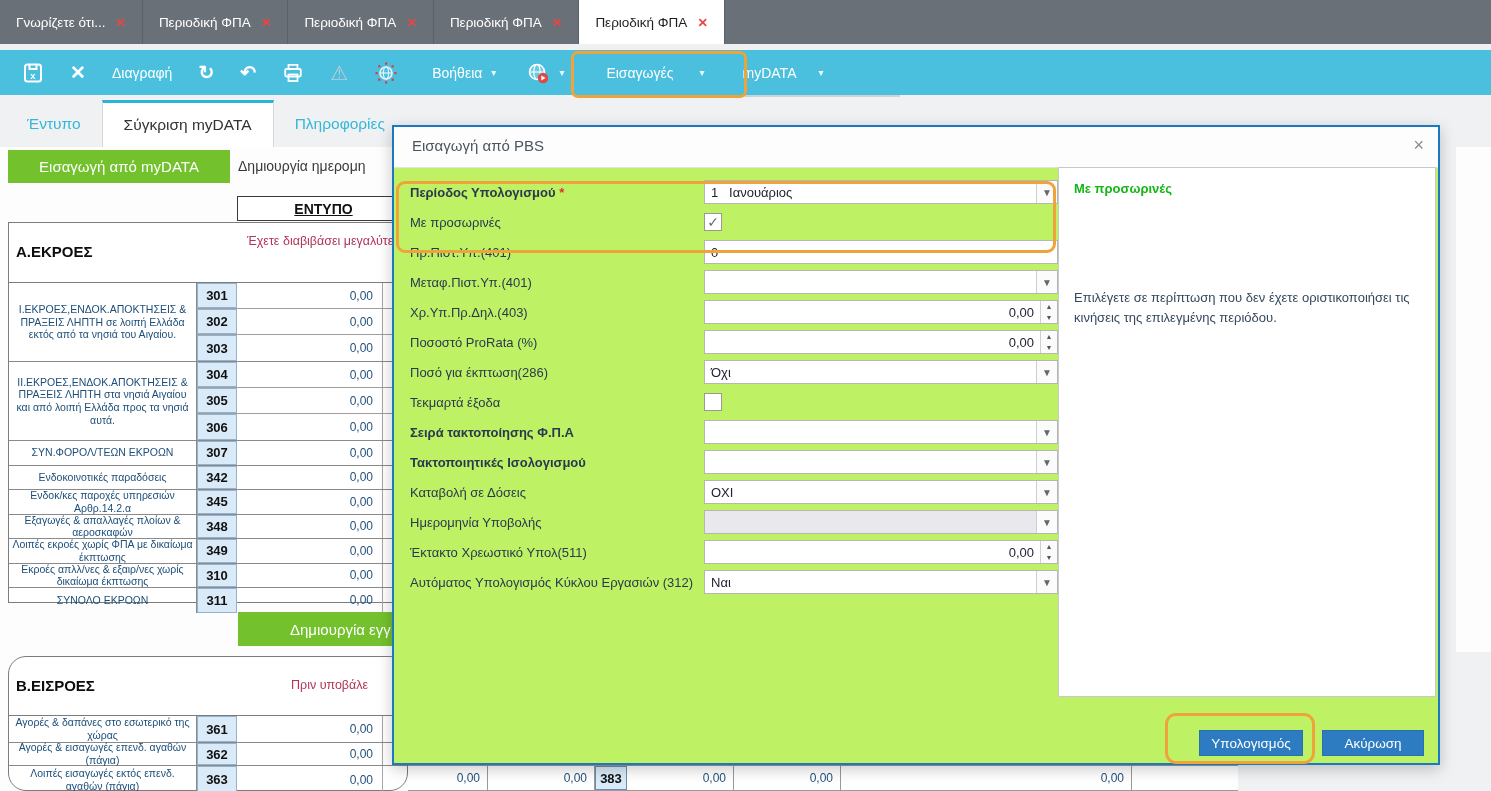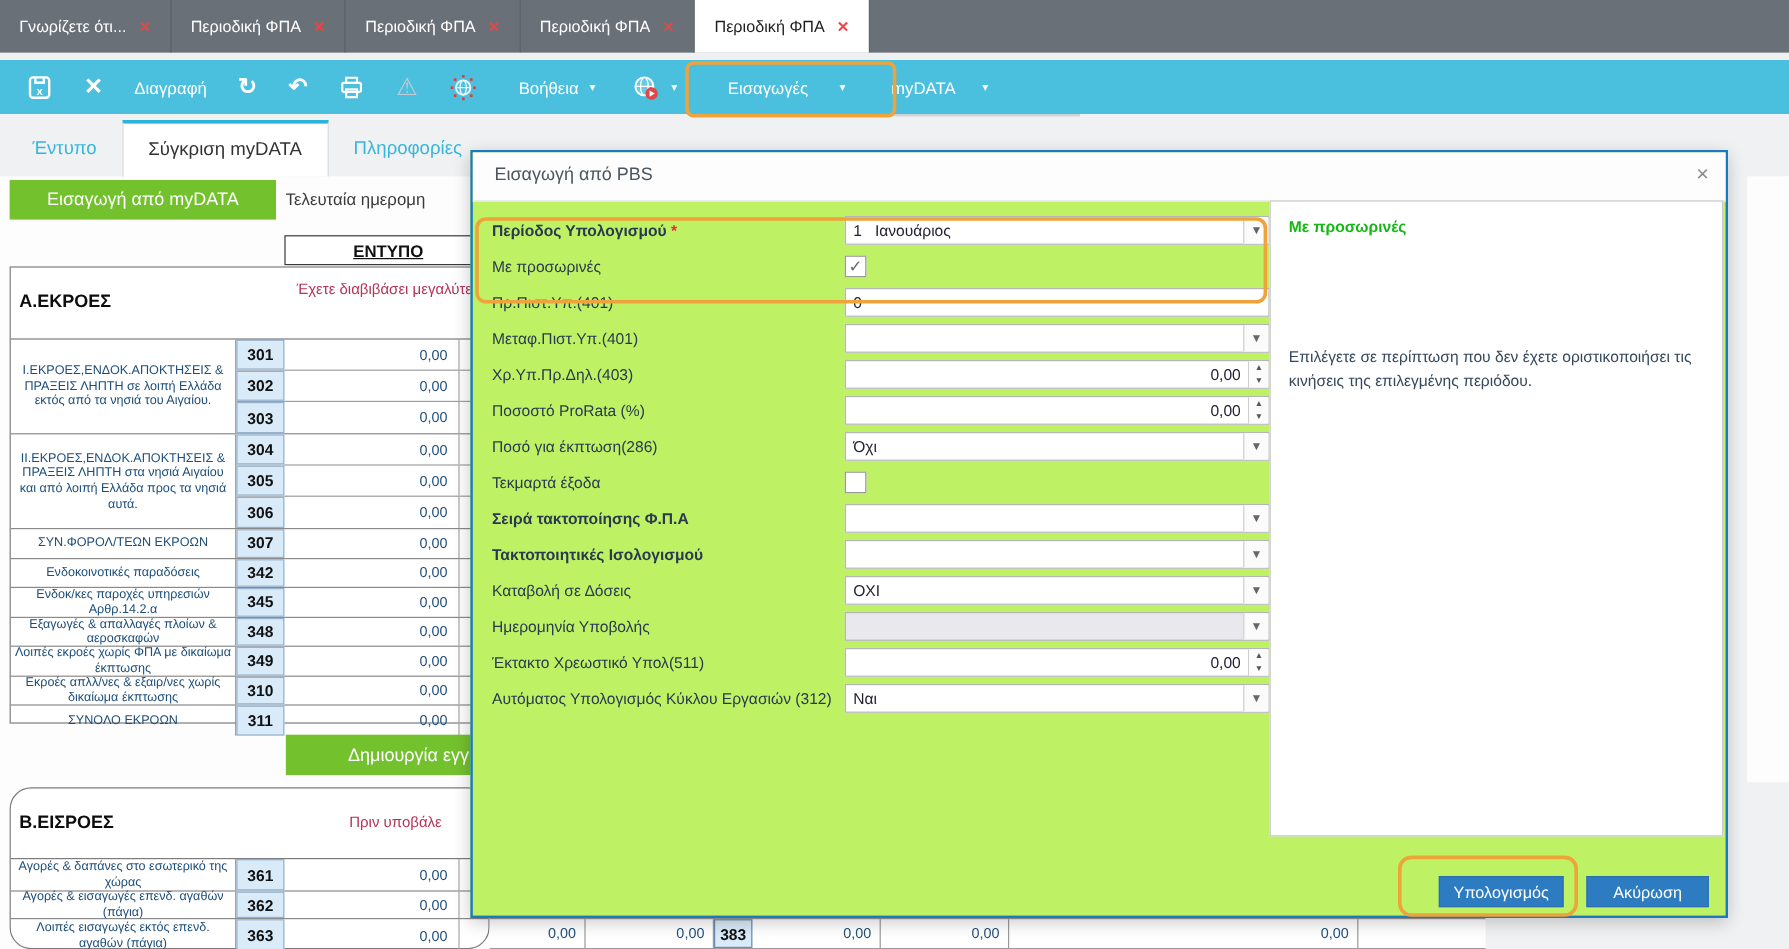--- a/index.html
+++ b/index.html
@@ -202,21 +202,21 @@
 
   <div class="leftpanel"></div>
   <div class="rightsliver"></div>
   <div class="pagetabs">
     <div class="ptab">Έντυπο</div>
     <div class="ptab active">Σύγκριση myDATA</div>
     <div class="ptab">Πληροφορίες</div>
   </div>
 
   <div id="btn-import-mydata" class="greenbtn">Εισαγωγή από myDATA</div>
-  <div id="lastdate">Τελευταία ημερομη</div>
+  <div id="lastdate">Δημιουργία ημερομη</div>
   <div id="entypo-head">ΕΝΤΥΠΟ</div>
 
   <div id="tableA" class="vattable">
     <div class="sect-head">
       <div class="sect-title">Α.ΕΚΡΟΕΣ</div>
       <div class="sect-notice">Έχετε διαβιβάσει μεγαλύτερο πο</div>
     </div>
     <div class="tgroup">
       <div class="tlabel">Ι.ΕΚΡΟΕΣ,ΕΝΔΟΚ.ΑΠΟΚΤΗΣΕΙΣ &amp; ΠΡΑΞΕΙΣ ΛΗΠΤΗ σε λοιπή Ελλάδα εκτός από τα νησιά του Αιγαίου.</div>
       <div class="tsubs">

